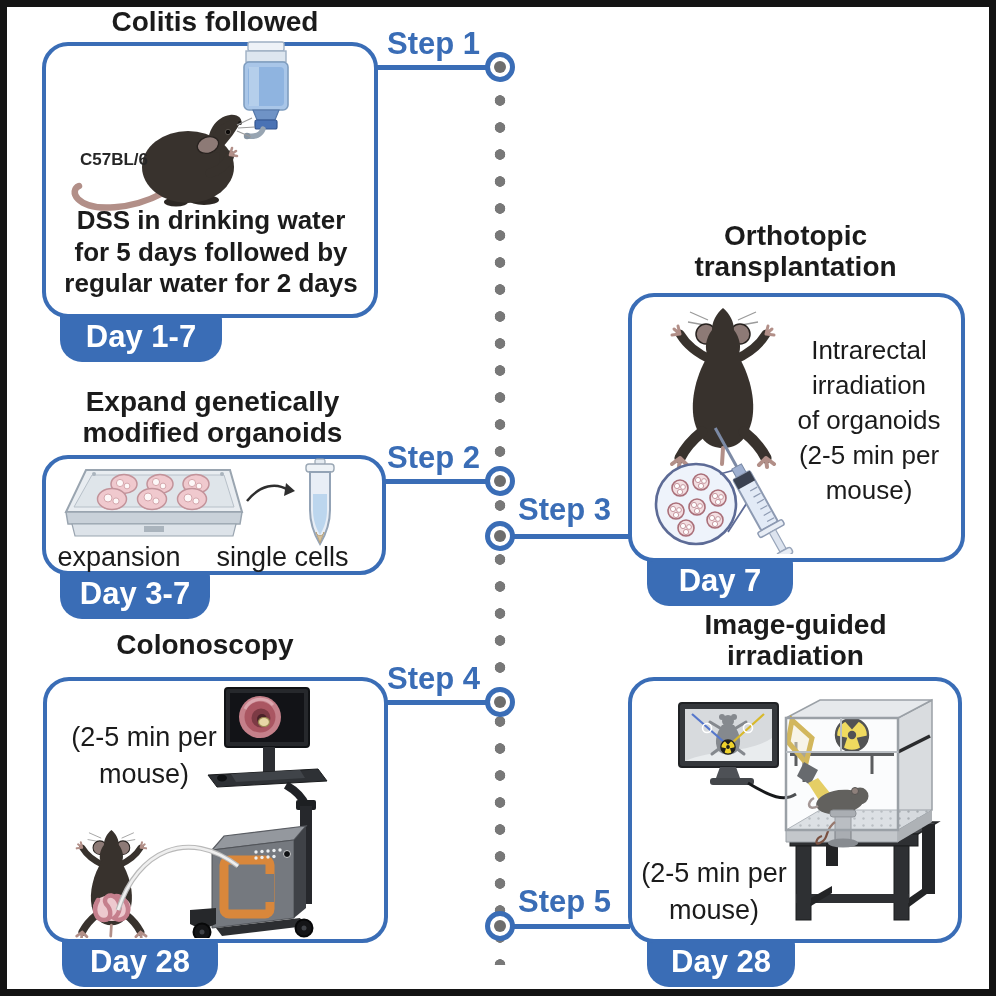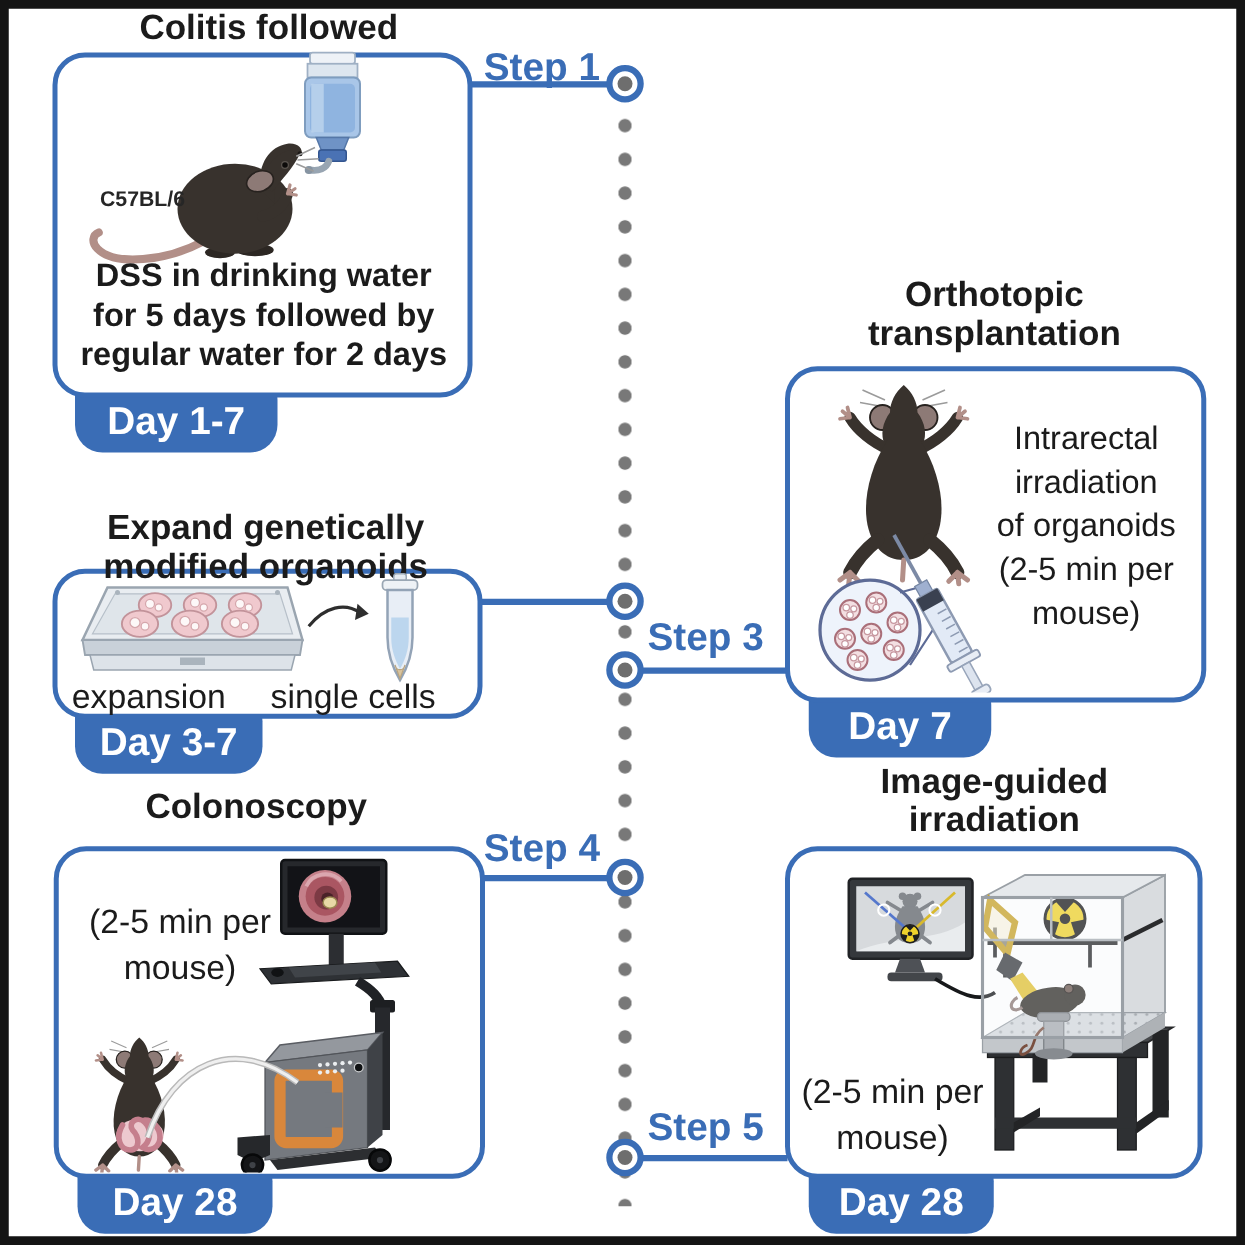--- a/index.html
+++ b/index.html
@@ -61,21 +61,22 @@
   <div class="abs stepcircle" style="left:485px;top:521px;">
       <div class="dot"></div>
     </div>
   <div class="abs stepcircle" style="left:485px;top:687px;">
       <div class="dot"></div>
     </div>
   <div class="abs stepcircle" style="left:485px;top:911px;">
       <div class="dot"></div>
     </div>
 
-  <div class="abs steplabel" style="left:340px;top:36px;width:140px;text-align:right;">Step 1</div>
+  <div class="abs steplabel" style="left:340px;top:26px;width:140px;text-align:right;">Step 1</div>
+  <div class="abs steplabel" style="left:340px;top:440px;width:140px;text-align:right;">Step 2</div>
   <div class="abs steplabel" style="left:518px;top:492px;width:150px;text-align:left;">Step 3</div>
   <div class="abs steplabel" style="left:340px;top:661px;width:140px;text-align:right;">Step 4</div>
   <div class="abs steplabel" style="left:518px;top:884px;width:150px;text-align:left;">Step 5</div>
 
   <div class="abs title" style="left:55px;top:6px;width:320px;">Colitis followed</div>
   <div class="abs badge" style="left:60px;top:306px;width:162px;height:56px;">Day 1-7</div>
   <div class="abs box" style="left:42px;top:42px;width:336px;height:276px;"></div>
 
   <svg class="abs illus" style="left:235px;top:40px;" width="60" height="108" viewBox="0 0 60 108">
     <rect x="13" y="2" width="36" height="9" rx="2" fill="#eef2f7" stroke="#9fb0c4" stroke-width="1.4"></rect>
@@ -104,21 +105,21 @@
     <path d="M172,60 l6,-4 M172,60 l7,1 M172,60 l2,-7" stroke="#b28f88" stroke-width="2.6" stroke-linecap="round"></path>
   </svg>
 
   <div class="abs strain" style="left:80px;top:150px;">C57BL/6</div>
   <div class="abs body-text" style="left:46px;top:205px;width:330px;font-weight:bold;">
     <div>DSS in drinking water</div>
     <div>for 5 days followed by</div>
     <div>regular water for 2 days</div>
   </div>
 
-  <div class="abs title" style="left:35px;top:386px;width:355px;margin-top:20px;">
+  <div class="abs title" style="left:35px;top:386px;width:355px;">
     <div>Expand genetically</div>
     <div>modified organoids</div>
   </div>
   <div class="abs badge" style="left:60px;top:563px;width:150px;height:56px;">Day 3-7</div>
   <div class="abs box" style="left:42px;top:455px;width:344px;height:120px;"></div>
 
   <svg class="abs illus" style="left:52px;top:462px;" width="195" height="88" viewBox="0 0 195 88">
     <polygon points="34,8 178,8 190,50 14,50" fill="#e9edf1" stroke="#9aa5b0" stroke-width="2"></polygon>
     <polygon points="40,13 172,13 182,45 22,45" fill="#dfe5ea" stroke="#b7c0c9" stroke-width="1"></polygon>
     <circle cx="42" cy="12" r="2" fill="#aab4bd"></circle>

